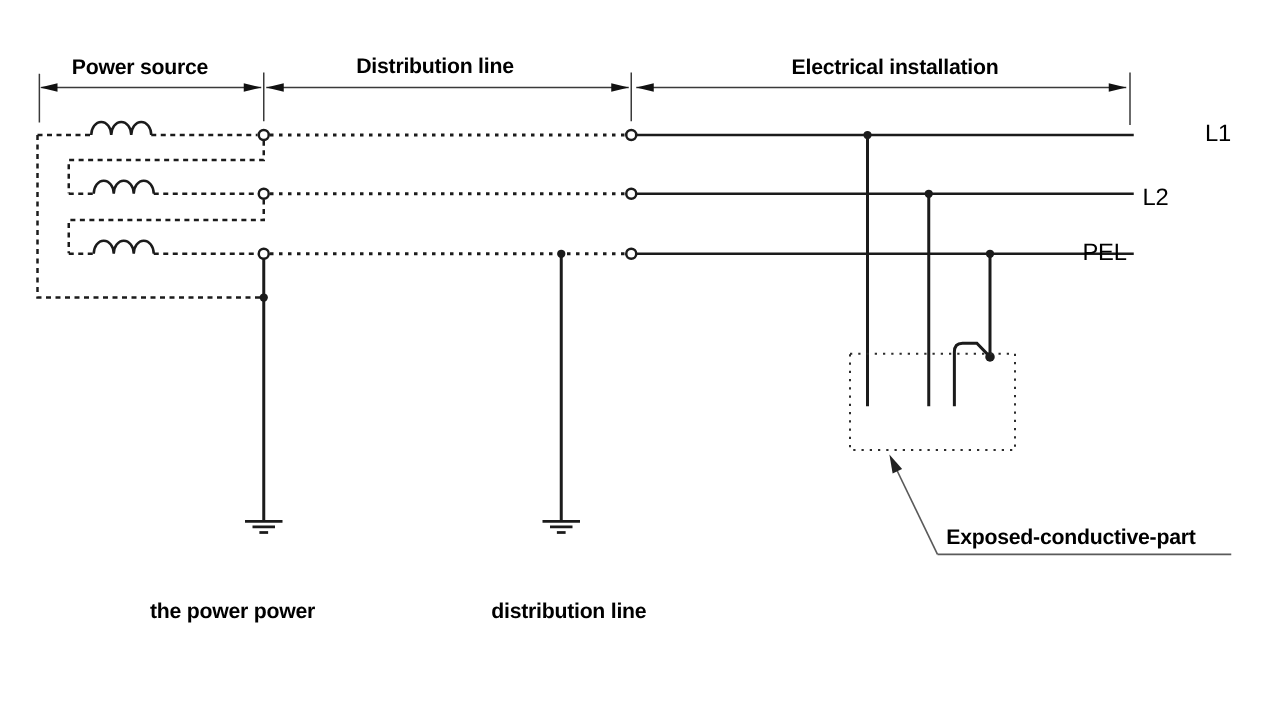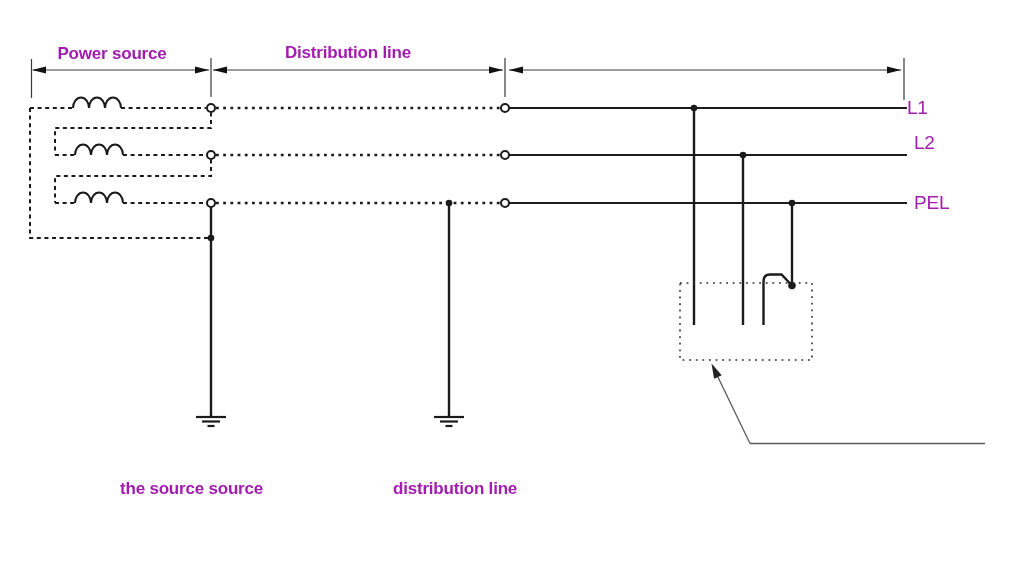--- a/index.html
+++ b/index.html
@@ -16,21 +16,21 @@
     color: #1b1b1b;
     overflow: hidden;
   }
   .stage svg {
     position: absolute;
     left: 0;
     top: 0;
   }
   .lbl {
     position: absolute;
-    color: #a21caf;
+    color: #000000;
     white-space: pre;
     letter-spacing: -0.2px;
   }
   .section-lbl {
     font-size: 17px;
     font-weight: bold;
     text-align: center;
   }
   .conductor-lbl {
     font-size: 19px;
@@ -143,29 +143,31 @@
       <line x1="750" y1="443.5" x2="985" y2="443.5"></line>
       <line x1="750" y1="443.5" x2="715.5" y2="372"></line>
     </g>
     <polygon points="711.5,363.5 721.7,375.2 714.1,378.8" fill="#222" stroke="none"></polygon>
   </svg>
 
   <div class="lbl section-lbl" style="left:22px; top:44px; width:180px;">Power source</div>
 
   <div class="lbl section-lbl" style="left:258px; top:43px; width:180px;">Distribution line</div>
 
+  <div class="lbl section-lbl" style="left:616px; top:44px; width:200px;">Electrical installation</div>
 
-  <div class="lbl conductor-lbl" style="left:907px; top:97px;">L1</div>
+  <div class="lbl conductor-lbl" style="left:964px; top:97px;">L1</div>
 
-  <div class="lbl conductor-lbl" style="left:914px; top:132px;text-align:right;">L2</div>
+  <div class="lbl conductor-lbl" style="left:914px; top:148px;text-align:right;">L2</div>
 
-  <div class="lbl conductor-lbl" style="left:914px; top:192px;">PEL</div>
+  <div class="lbl conductor-lbl" style="left:866px; top:192px;">PEL</div>
 
   <div class="lbl note-lbl" style="left:120px; top:433px;">
-    <div>the source source</div>
+    <div>the power power</div>
   </div>
 
   <div class="lbl note-lbl" style="left:393px; top:433px;">
     <div>distribution line</div>
   </div>
 
+  <div class="lbl note-lbl" style="left:757px; top:419px;">Exposed-conductive-part</div>
 
 </div>
 
 </body></html>

